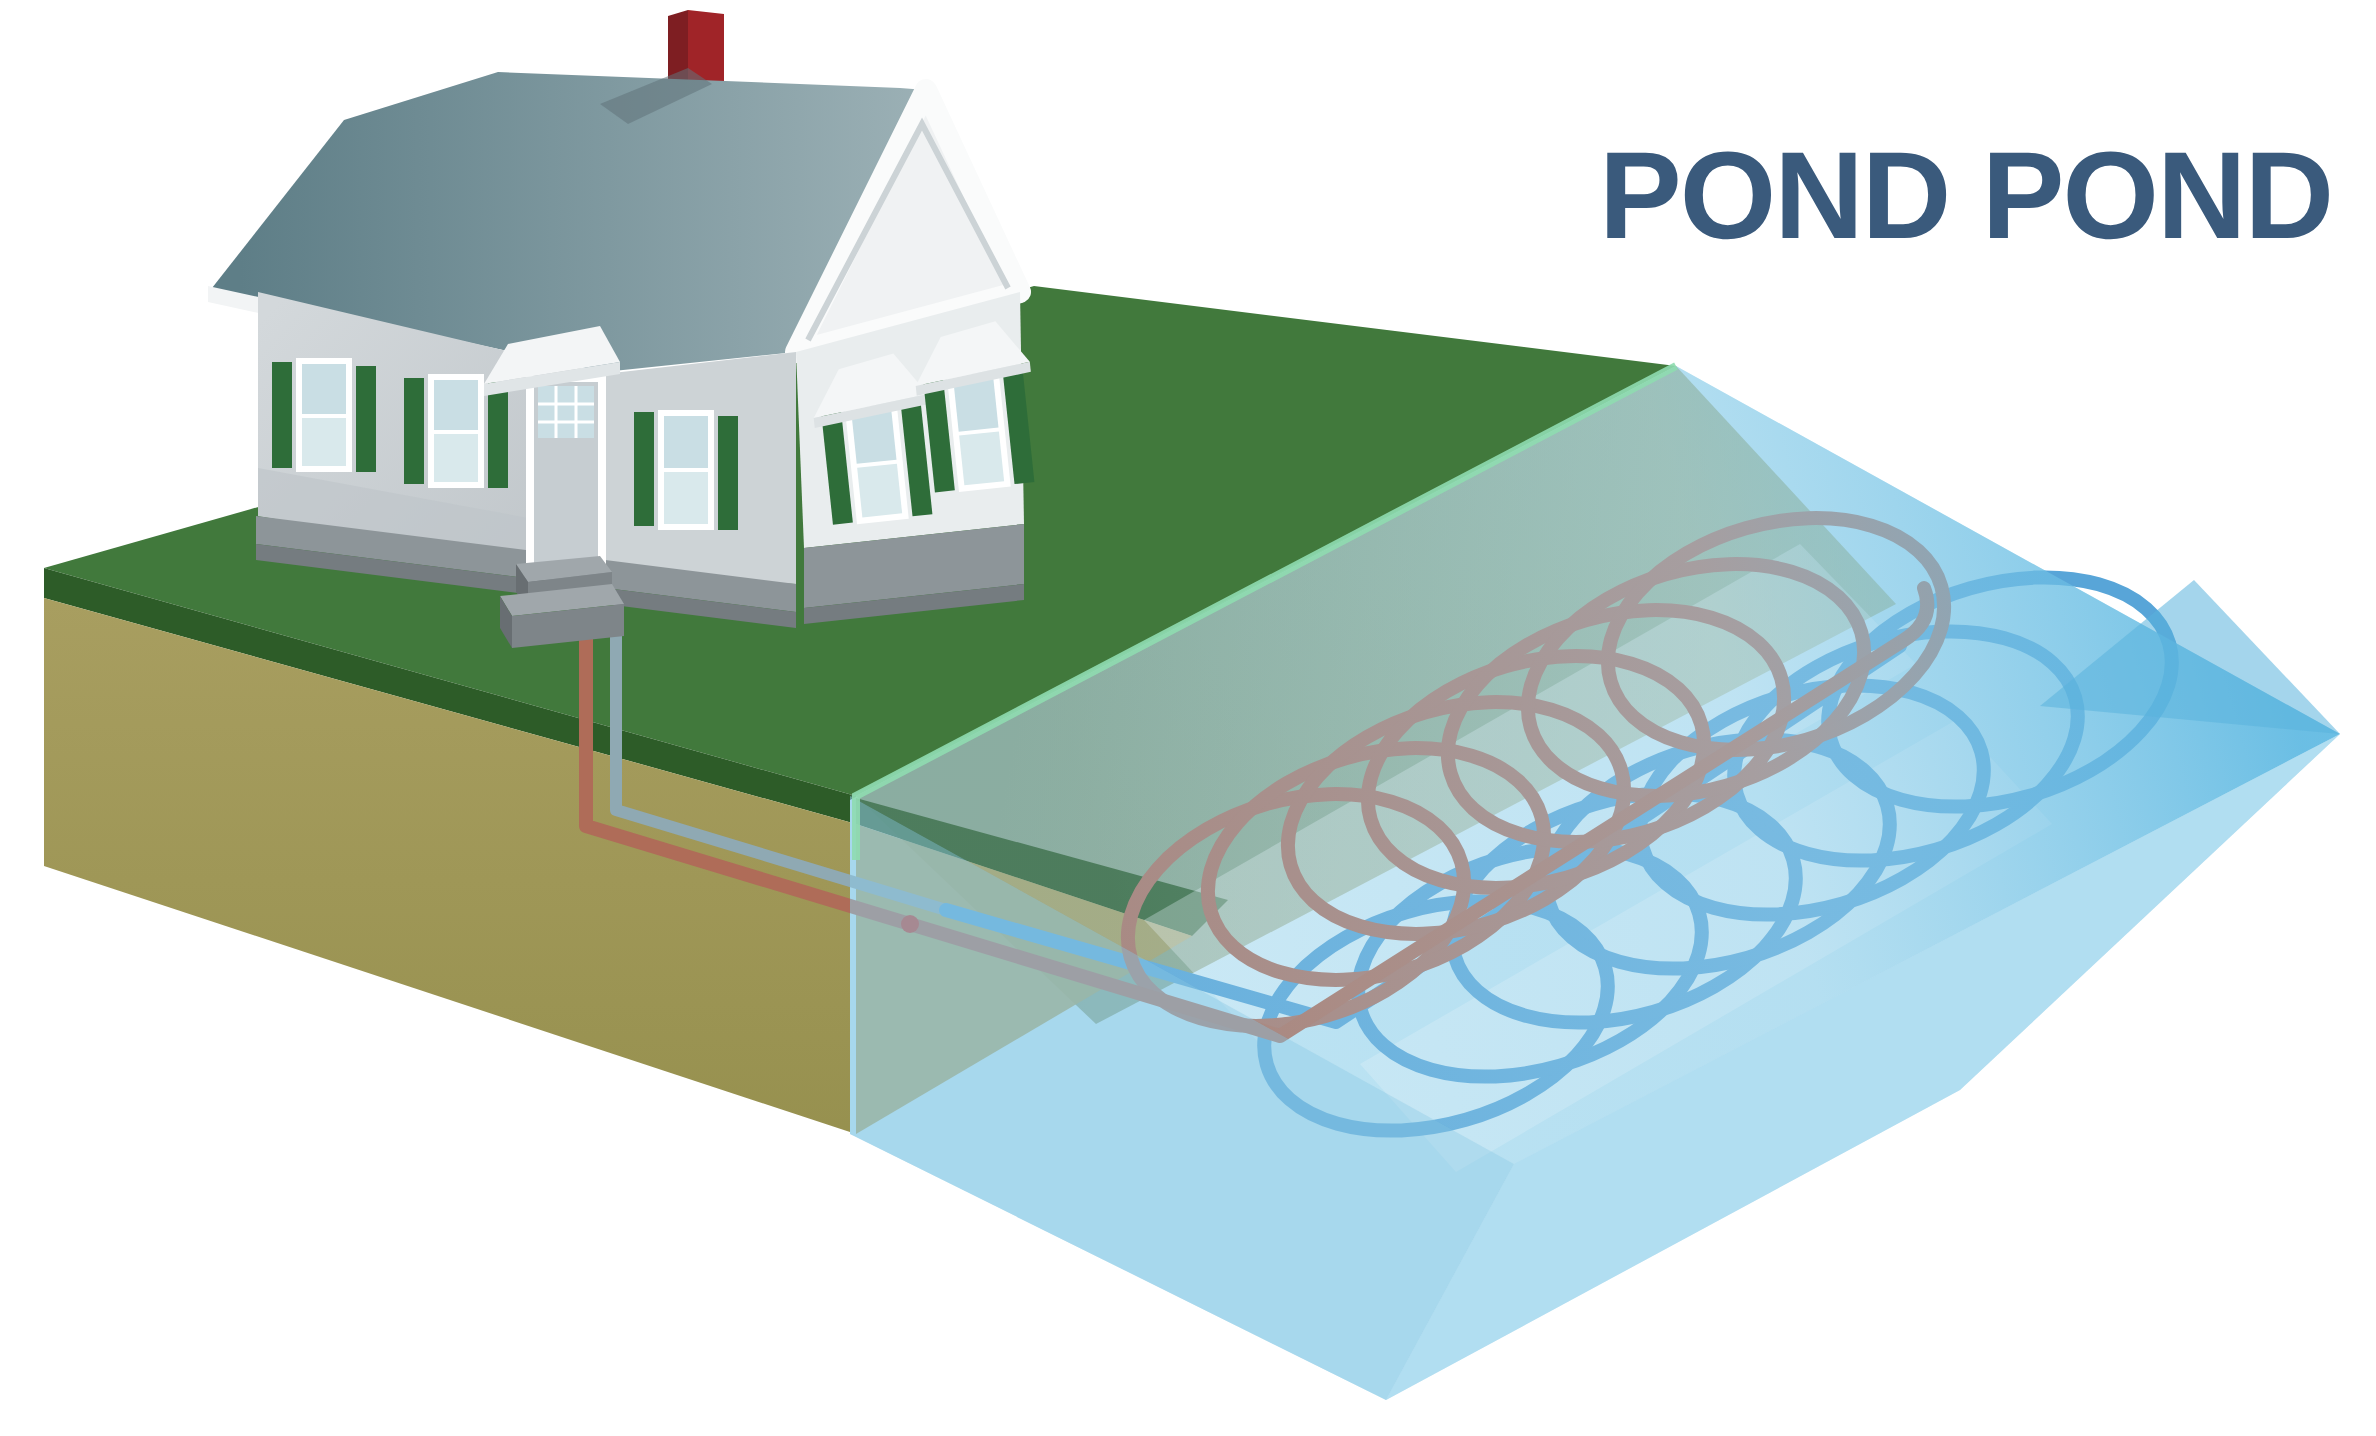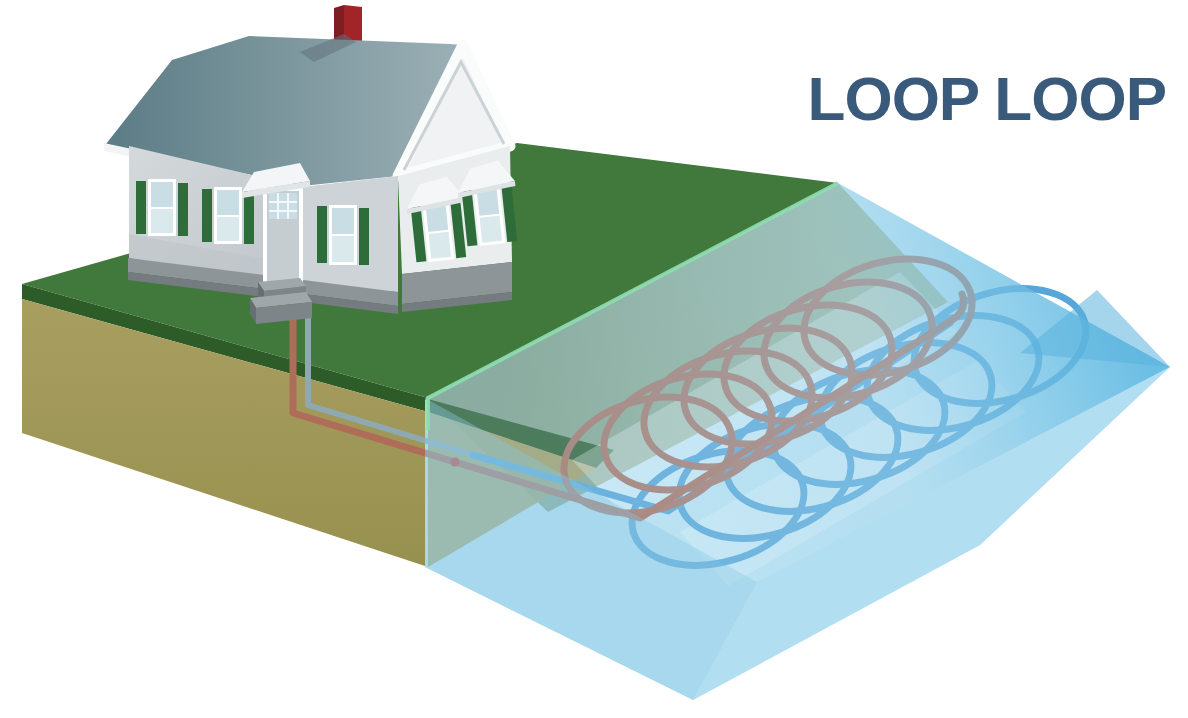--- a/index.html
+++ b/index.html
@@ -165,14 +165,14 @@
       <polygon points="258,282 300,278 306,286 264,291" fill="#a0a7ab"></polygon>
       <polygon points="264,291 306,286 306,300 264,305" fill="#7e8589"></polygon>
       <polygon points="258,282 264,291 264,305 258,296" fill="#686e72"></polygon>
       <polygon points="250,298 306,292 312,302 256,308" fill="#a0a7ab"></polygon>
       <polygon points="256,308 312,302 312,318 256,324" fill="#7e8589"></polygon>
       <polygon points="250,298 256,308 256,324 250,314" fill="#686e72"></polygon>
     </g>
   </g>
 </svg>
 
-<div class="title" style="color: rgb(58, 90, 124);">LOOP LOOP</div>
+<div class="title" style="color: rgb(58, 90, 124);">POND POND</div>
 </div>
 
 </body></html>

